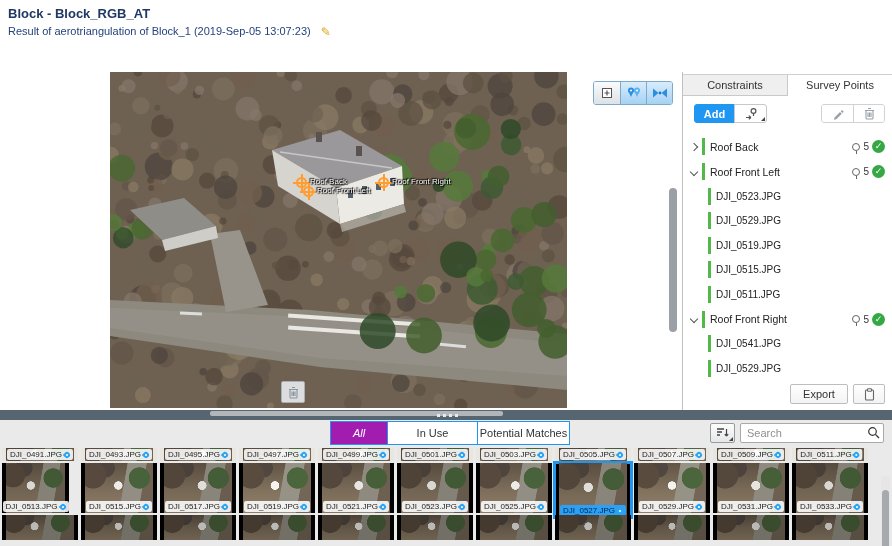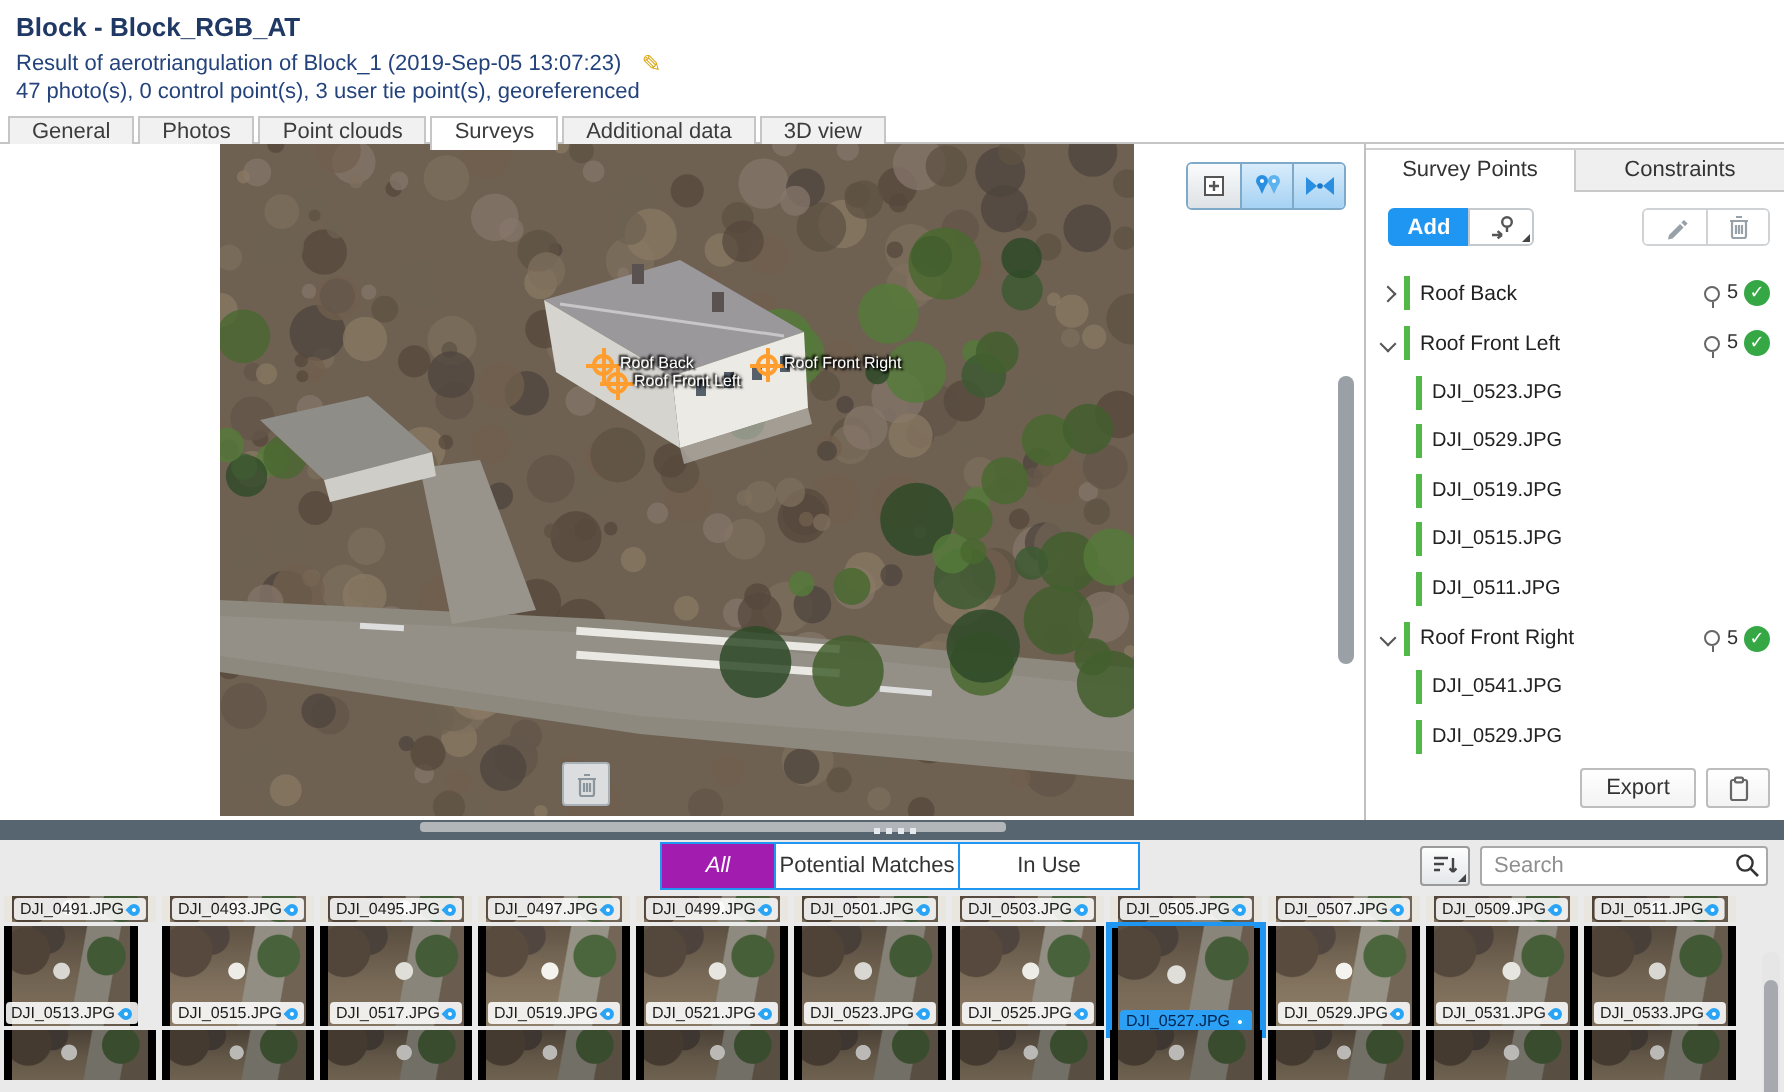--- a/index.html
+++ b/index.html
@@ -118,23 +118,21 @@
   .fs-vtrack { position:absolute; right:2px; top:28px; width:9px; height:92px; background:#e6e6e6; border-radius:4px;}
   .fs-vthumb { position:absolute; left:1px; top:14px; width:7px; height:70px; background:#a6aaaf; border-radius:4px; cursor:pointer;}
 </style>
 </head>
 <body>
 
 <div class="app">
 
   <div class="hdr-title">Block - Block_RGB_AT</div>
   <div class="hdr-sub"><span>Result of aerotriangulation of Block_1 (2019-Sep-05 13:07:23)</span><span class="hdr-pencil">✎</span></div>
-  <div class="hdr-stats">47 photo(s), 0 control point(s), 3 user tie point(s), georeferenced</div>
-
-  <div class="main-tabs" id="main-tabs"><div class="main-tab">General</div><div class="main-tab">Photos</div><div class="main-tab">Point clouds</div><div class="main-tab active">Surveys</div><div class="main-tab">Additional data</div><div class="main-tab">3D view</div></div>
+
 
   <div class="viewer">
     <div class="photo" id="photo">
         <svg width="457" height="336" viewBox="0 0 457 336">
           <rect width="457" height="336" fill="#6e6152"></rect>
           <circle cx="272.9" cy="100.6" r="9.0" fill="#715f4e" opacity="0.75"></circle>
           <circle cx="307.2" cy="177.8" r="12.6" fill="#715f4e" opacity="0.75"></circle>
           <circle cx="34.1" cy="335.1" r="5.3" fill="#6e6152" opacity="0.75"></circle>
           <circle cx="453.7" cy="19.8" r="7.2" fill="#5d5143" opacity="0.75"></circle>
           <circle cx="32.9" cy="226.4" r="13.2" fill="#4e443d" opacity="0.75"></circle>
@@ -536,22 +534,22 @@
   <div class="marker" style="left: 302px; top: 111px;"></div>
       <div class="marker-label" style="left: 302px; top: 111px;">Roof Back</div>
       <div class="marker" style="left: 384px; top: 111px;"></div>
       <div class="marker-label" style="left: 384px; top: 111px;">Roof Front Right</div>
       <div class="marker" style="left: 309px; top: 120px;"></div>
       <div class="marker-label" style="left: 309px; top: 120px;">Roof Front Left</div>
     </div>
 
   <div class="panel">
     <div class="panel-tabs">
+      <div class="panel-tab">Constraints</div>
       <div class="panel-tab active">Survey Points</div>
-      <div class="panel-tab">Constraints</div>
     </div>
 
     <div class="panel-toolbar">
       <div class="add-btn">Add</div>
       <div class="import-btn">
         <svg width="14" height="13" viewBox="0 0 14 13">
           <circle cx="9.5" cy="4" r="2.4" fill="none" stroke="#555" stroke-width="1.2"></circle>
           <path d="M9.5 6.5 V9" stroke="#555" stroke-width="1.2"></path>
           <path d="M2 10.5 H7 M7 10.5 L4.8 8.6 M7 10.5 L4.8 12.2" stroke="#555" stroke-width="1.2" fill="none"></path>
         </svg>
@@ -655,22 +653,22 @@
         <i></i>
         <i></i>
         <i></i>
         <i></i>
       </div>
   </div>
 
   <div class="filmstrip">
     <div class="fs-filters" id="fs-filters">
         <div class="fs-filter active" style="width: 56px;">All</div>
+        <div class="fs-filter" style="width: 90px;">In Use</div>
         <div class="fs-filter" style="width: 92px;">Potential Matches</div>
-        <div class="fs-filter" style="width: 90px;">In Use</div>
       </div>
     <div class="sort-btn">
       <svg width="13" height="12" viewBox="0 0 13 12">
         <path d="M1 2 H8 M1 5 H6 M1 8 H4" stroke="#444" stroke-width="1.3"></path>
         <path d="M10.5 2 V9 M10.5 9 L8.8 7.2 M10.5 9 L12.2 7.2" stroke="#444" stroke-width="1.2" fill="none"></path>
       </svg>
     </div>
     <div class="search-wrap">
       <input type="text" placeholder="Search" style="">
       <svg class="search-ico" width="13" height="13" viewBox="0 0 13 13">

